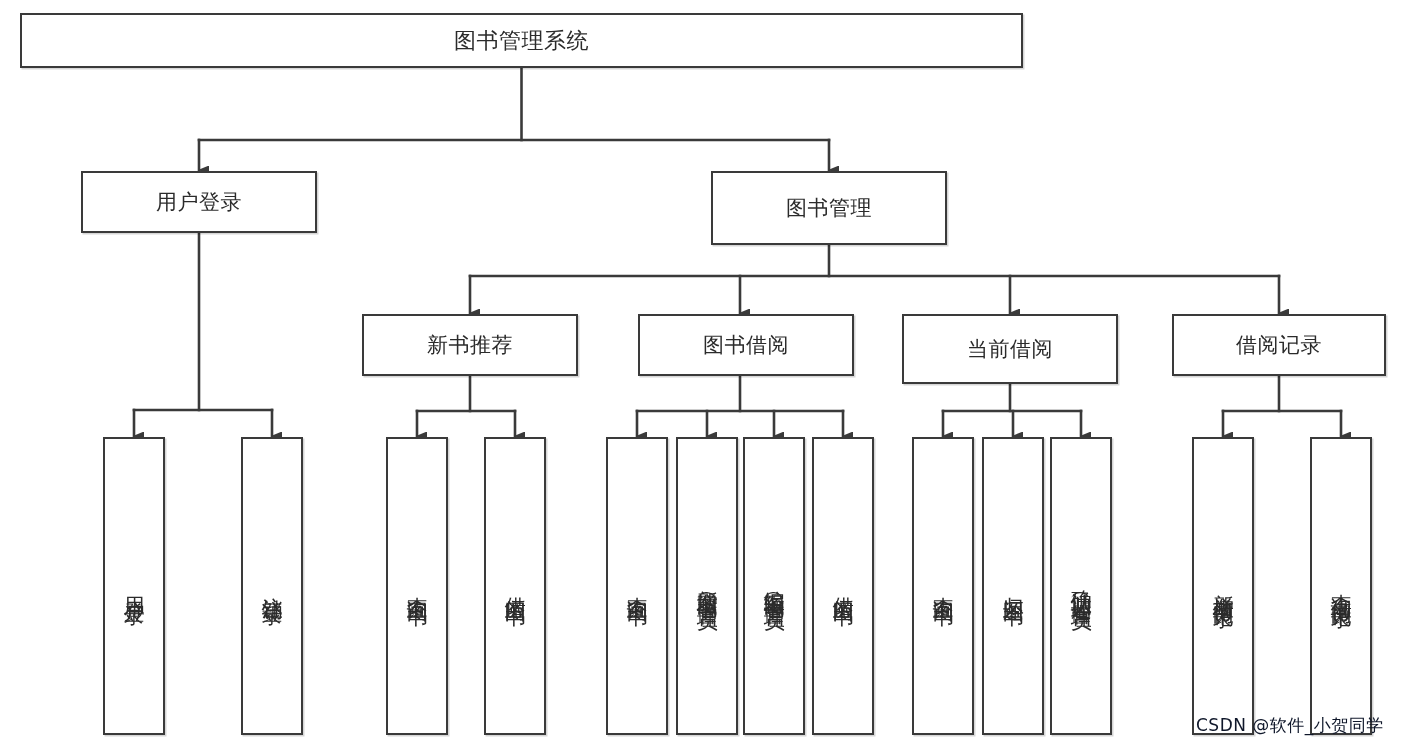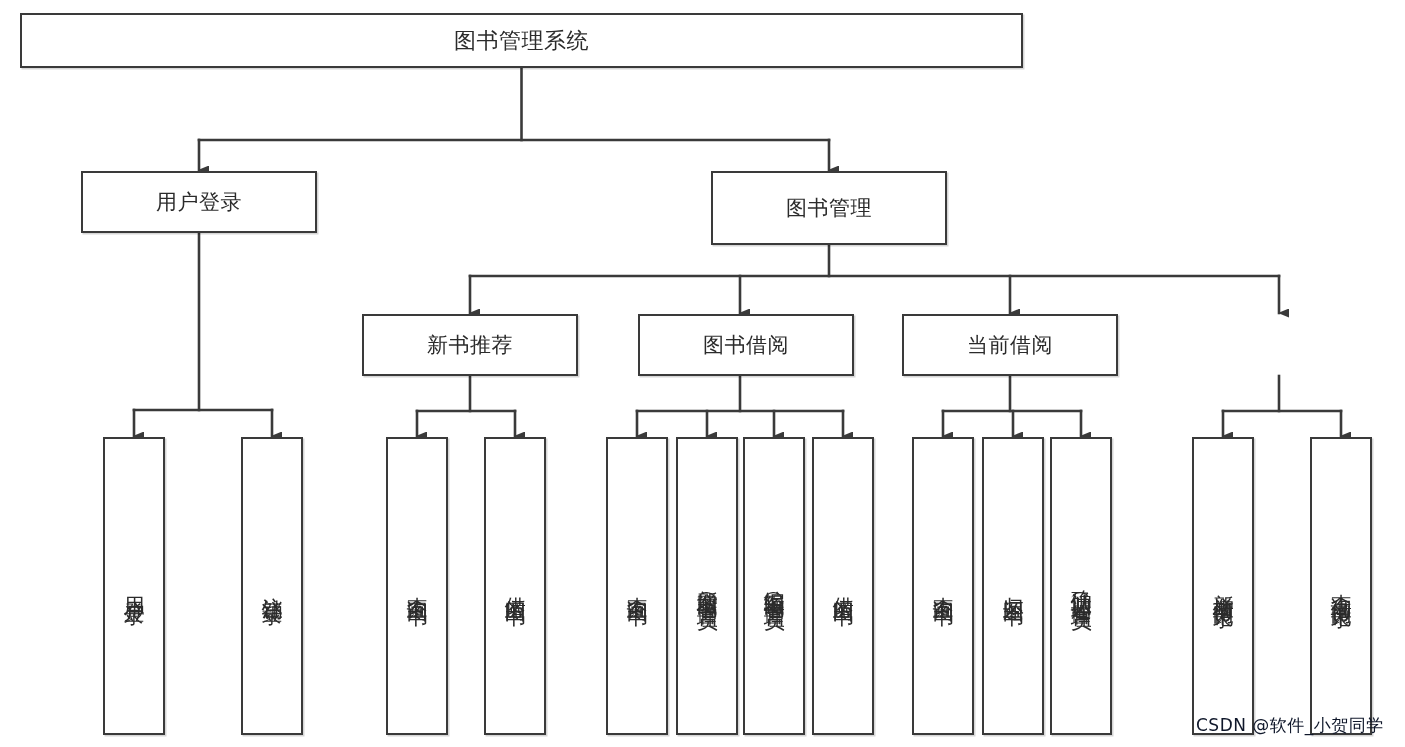--- a/index.html
+++ b/index.html
@@ -121,24 +121,27 @@
   </div>
 
   <div class="node-box" style="left:362px;top:314px;width:216px;height:62px;">
     <span class="node-label">新书推荐</span>
   </div>
 
   <div class="node-box" style="left:632px;top:314px;width:216px;height:62px;margin-left:6px;">
     <span class="node-label">图书借阅</span>
   </div>
 
-  <div class="node-box" style="left:902px;top:314px;width:216px;height:62px;">
+  <div class="node-box" style="left:902px;top:314px;width:216px;height:70px;">
     <span class="node-label">当前借阅</span>
   </div>
 
+  <div class="node-box" style="left:1172px;top:314px;width:214px;height:62px;">
+    <span class="node-label">借阅记录</span>
+  </div>
 
   <div class="node-box vertical" style="left:103px;top:437px;width:62px;height:298px;">
     <span class="node-label">用户登录</span>
   </div>
 
   <div class="node-box vertical" style="left:241px;top:437px;width:62px;height:298px;">
     <span class="node-label">注销登录</span>
   </div>
 
   <div class="node-box vertical" style="left:386px;top:437px;width:62px;height:298px;">

